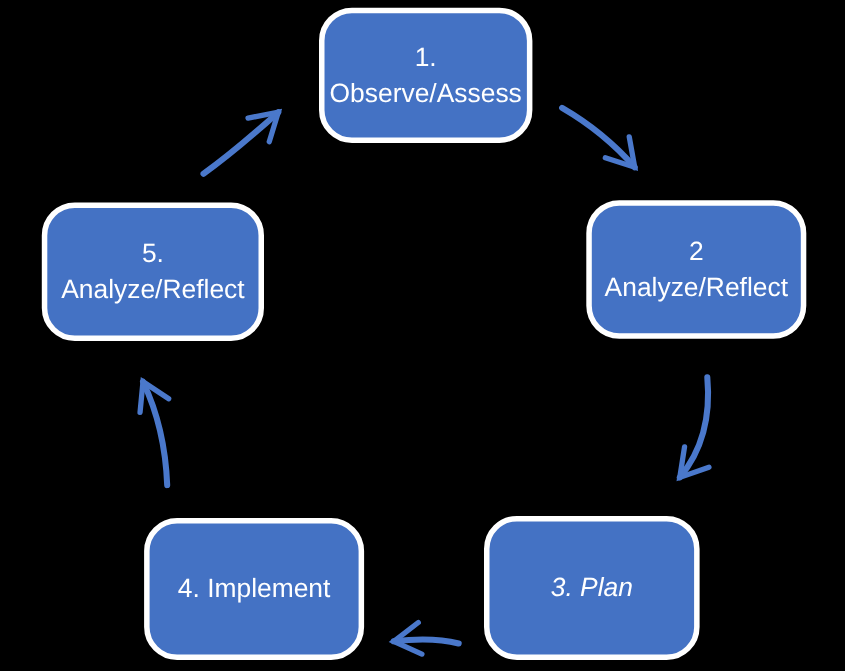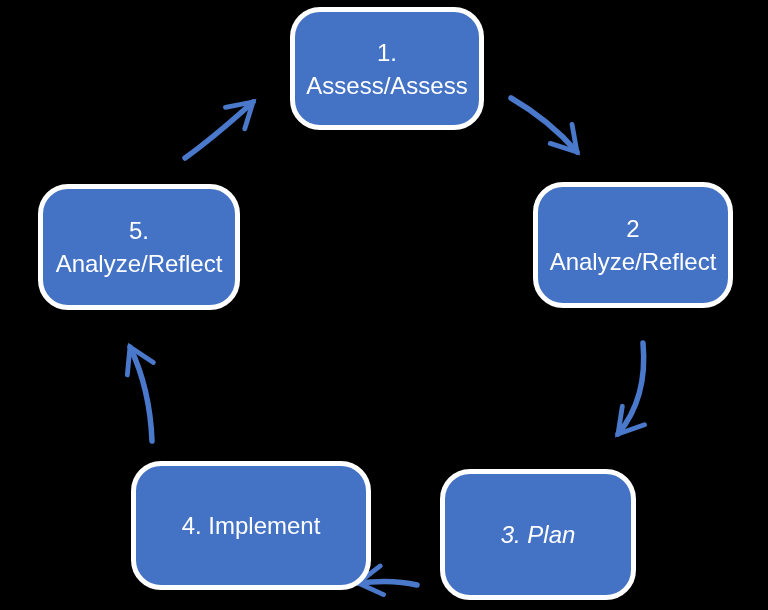--- a/index.html
+++ b/index.html
@@ -28,21 +28,21 @@
     flex-direction: column;
     align-items: center;
     justify-content: center;
     text-align: center;
     font-size: 24px;
     line-height: 33px;
   }
   .box-1 { left: 290px; top: 7px;   width: 194px; height: 123px; }
   .box-2 { left: 533px; top: 182px; width: 200px; height: 126px; }
   .box-3 { left: 440px; top: 469px; width: 196px; height: 131px; font-style: italic; }
-  .box-4 { left: 131px; top: 461px; width: 240px; height: 129px; }
+  .box-4 { left: 131px; top: 471px; width: 200px; height: 129px; }
   .box-5 { left: 38px;  top: 184px; width: 202px; height: 126px; }
   .arrow-path {
     fill: none;
     stroke-width: 5.5;
     stroke-linecap: round;
   }
 </style>
 </head>
 <body>
 
@@ -56,21 +56,21 @@
     </defs>
     <path class="arrow-path" d="M 511 98 Q 549 120 577 152" stroke="#4A78CB" marker-end="url(#arrowHead)"></path>
     <path class="arrow-path" d="M 643 343 Q 648 398 618 434" stroke="#4A78CB" marker-end="url(#arrowHead)"></path>
     <path class="arrow-path" d="M 417 585 Q 393 579 358 583" stroke="#4A78CB" marker-end="url(#arrowHead)"></path>
     <path class="arrow-path" d="M 152 441 Q 150 389 130 347" stroke="#4A78CB" marker-end="url(#arrowHead)"></path>
     <path class="arrow-path" d="M 185 158 Q 213 138 253 102" stroke="#4A78CB" marker-end="url(#arrowHead)"></path>
   </svg>
 
   <div class="box box-1">
     <div>1.</div>
-    <div>Assess/Assess</div>
+    <div>Observe/Assess</div>
   </div>
 
   <div class="box box-2">
     <div>2</div>
     <div>Analyze/Reflect</div>
   </div>
 
   <div class="box box-3">
     <div>3. Plan</div>
   </div>

